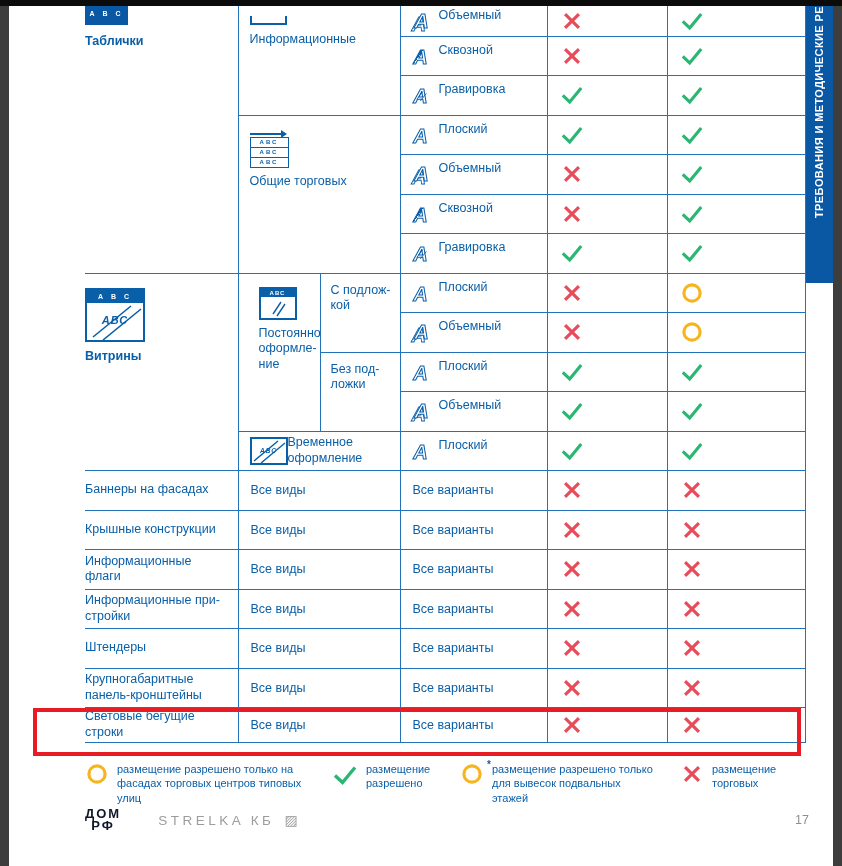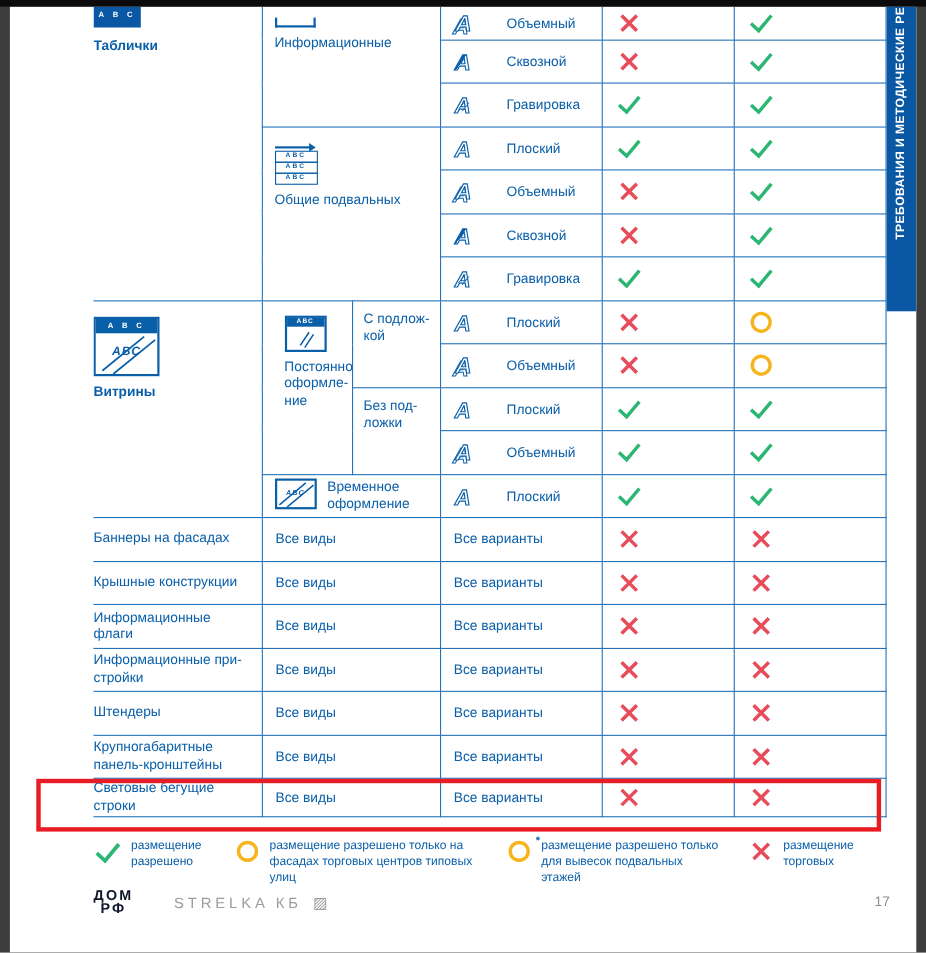--- a/index.html
+++ b/index.html
@@ -19,21 +19,21 @@
   td{border:1px solid #2473ba;padding:0;color:#0a5fa9;font-size:12.5px;vertical-align:middle;overflow:hidden}
   tr{height:39.5px}
   tr.h1{height:30px}
   tr.hlr{height:35px}
   tr.h1 td{border-top:none}
   td.cat{border-left:none;vertical-align:top;padding-right:6px}
   td.catm{border-left:none;vertical-align:middle;font-weight:400;line-height:1.25;padding-right:8px}
   .catlbl{font-weight:700;line-height:1.2}
   td.typ{vertical-align:top;padding:10px 4px 0 11px;font-weight:400;line-height:1.25}
   td.sub{vertical-align:top;padding:9px 4px 0 10px;line-height:1.25}
-  .vcell{display:flex;align-items:center;gap:26px;padding-left:8px}
+  .vcell{display:flex;align-items:flex-start;gap:4px;padding-left:8px}
   .vcell svg{flex:0 0 auto}
   .mcell{display:flex;align-items:center;padding-left:12px}
   .kinds{padding-left:12px}
 
   
   .ic-tab{width:43px;height:19px;background:#0a57a4;color:#fff;font-size:7px;font-weight:700;
           letter-spacing:3px;text-align:center;line-height:10px;padding-top:3px;box-sizing:border-box;margin-bottom:9px}
   .ic-partial{width:37px;height:9px;border:2px solid #0a5fa9;border-top:none;box-sizing:border-box;margin:0 0 7px 0}
   .ic-pointer{width:39px;margin:4px 0 6px 0}
   .ic-pointer .arr{height:8px;position:relative;border-bottom:0}
@@ -212,21 +212,21 @@
         </tr>
 
         <tr>
           <td class="typ" colspan="2" rowspan="4">
             <div class="ic-pointer">
               <div class="arr"></div>
               <div class="cellabc">АВС</div>
               <div class="cellabc">АВС</div>
               <div class="cellabc">АВС</div>
             </div>
-            <div>Общие подвальных</div>
+            <div>Общие торговых</div>
           </td>
           <td>
               <div class="vcell">
             <svg width="26" height="26">
                   <use href="#ic-flat"></use>
                 </svg>
             <span>Плоский</span>
               </div>
             </td>
           <td>
@@ -435,21 +435,21 @@
           <td>
               <div class="mcell">
                 <svg width="24" height="24">
                   <use href="#mk-check"></use>
                 </svg>
               </div>
             </td>
         </tr>
         <tr>
           <td colspan="2">
-            <div style="display:flex;align-items:flex-start;gap:10px;padding-left:11px;line-height:1.25">
+            <div style="display:flex;align-items:center;padding-left:11px;line-height:1.25">
               <div class="ic-temp">
                 <svg class="dstroke" width="34" height="24">
                   <path d="M2 22 L26 2 M9 24 L33 4" stroke="#0a5fa9" stroke-width="1.4" fill="none"></path>
                 </svg>
                 <div class="abc">АВС</div>
               </div>
               <span>Временное оформление</span>
             </div>
           </td>
           <td>
@@ -609,31 +609,31 @@
               </div>
             </td>
         </tr>
       </tbody>
     </table>
   </div>
 
   <div class="hl"></div>
 
   <div class="legend">
+    <div class="li m2">
+      <span class="ico"><svg width="24" height="24">
+            <use href="#mk-circle"></use>
+          </svg></span>
+      <span class="t w2">размещение разрешено только на фасадах торговых центров типовых улиц</span>
+    </div>
     <div class="li m1">
       <span class="ico"><svg width="26" height="26">
             <use href="#mk-check"></use>
           </svg></span>
       <span class="t w1">размещение разрешено</span>
-    </div>
-    <div class="li m2">
-      <span class="ico"><svg width="24" height="24">
-            <use href="#mk-circle"></use>
-          </svg></span>
-      <span class="t w2">размещение разрешено только на фасадах торговых центров типовых улиц</span>
     </div>
     <div class="li m3">
       <span class="ico"><svg width="24" height="24">
             <use href="#mk-circle"></use>
           </svg><sup>*</sup></span>
       <span class="t w3">размещение разрешено только для вывесок подвальных этажей</span>
     </div>
     <div class="li">
       <span class="ico"><svg width="24" height="24">
             <use href="#mk-cross"></use>

